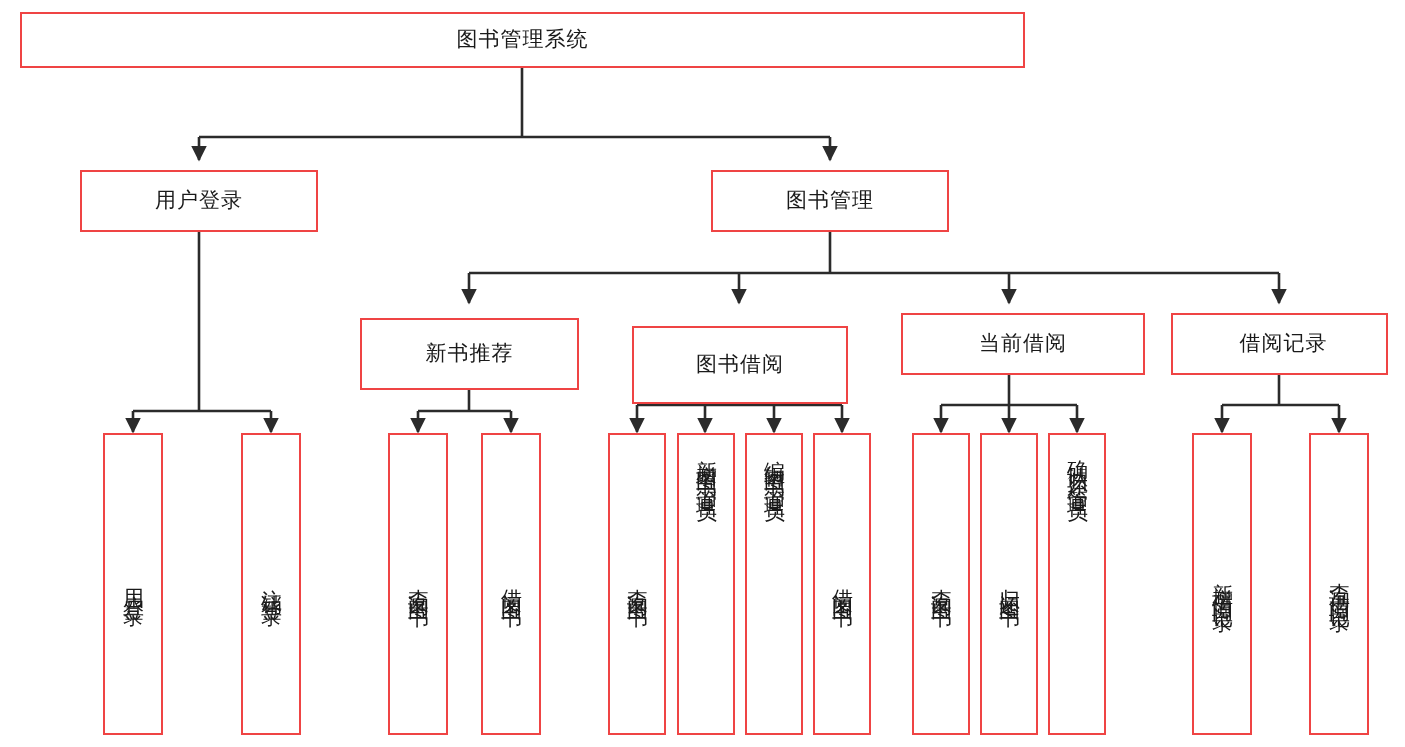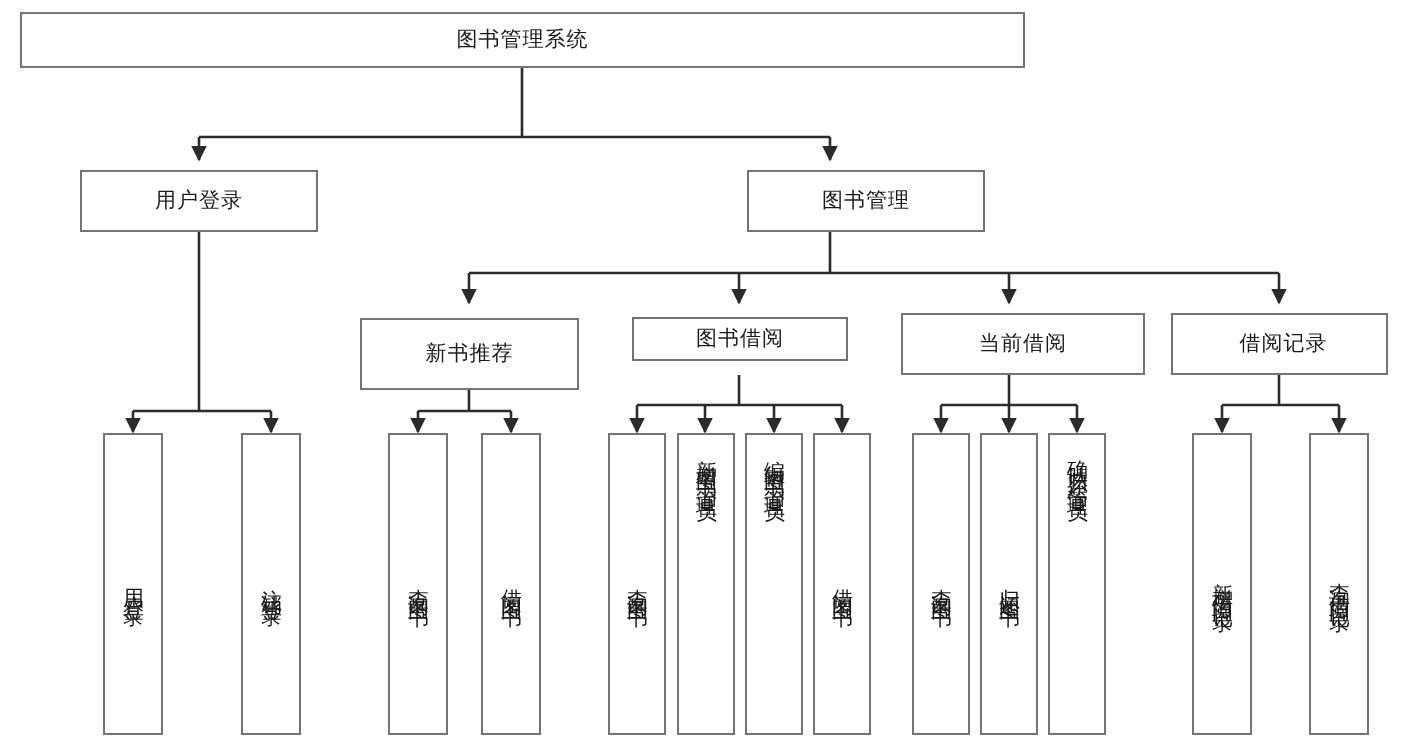--- a/index.html
+++ b/index.html
@@ -22,21 +22,21 @@
   svg#flow {
     position: absolute;
     left: 0;
     top: 0;
     width: 1405px;
     height: 747px;
   }
   .nodebox {
     position: absolute;
     box-sizing: border-box;
-    border: 2px solid #737373;
+    border: 2px solid #ef4444;
     background: #ffffff;
     display: flex;
     align-items: center;
     justify-content: center;
     color: #1a1a1a;
   }
   .node-h .node-label {
     font-size: 21px;
     line-height: 1.2;
     letter-spacing: 1px;
@@ -125,28 +125,28 @@
     </g>
   </svg>
 
   <div class="nodebox node-h" style="left:20px; top:12px; width:1005px; height:56px;">
     <span class="node-label">图书管理系统</span>
   </div>
 
   <div class="nodebox node-h" style="left:80px; top:170px; width:238px; height:62px;">
     <span class="node-label">用户登录</span>
   </div>
-  <div class="nodebox node-h" style="left:711px; top:170px; width:238px; height:62px;margin-left:36px;">
+  <div class="nodebox node-h" style="left:711px; top:170px; width:238px; height:62px;">
     <span class="node-label">图书管理</span>
   </div>
 
   <div class="nodebox node-h" style="left:360px; top:318px; width:219px; height:72px;">
     <span class="node-label">新书推荐</span>
   </div>
-  <div class="nodebox node-h" style="left:632px; top:317px; width:216px; height:44px;">
+  <div class="nodebox node-h" style="left:632px; top:326px; width:216px; height:78px;">
     <span class="node-label">图书借阅</span>
   </div>
   <div class="nodebox node-h" style="left:901px; top:313px; width:244px; height:62px;">
     <span class="node-label">当前借阅</span>
   </div>
   <div class="nodebox node-h" style="left:1171px; top:313px; width:217px; height:62px;padding-left:8px;">
     <span class="node-label">借阅记录</span>
   </div>
 
   <div class="nodebox node-v v-center" style="left:103px; top:433px; width:60px; height:302px;">

